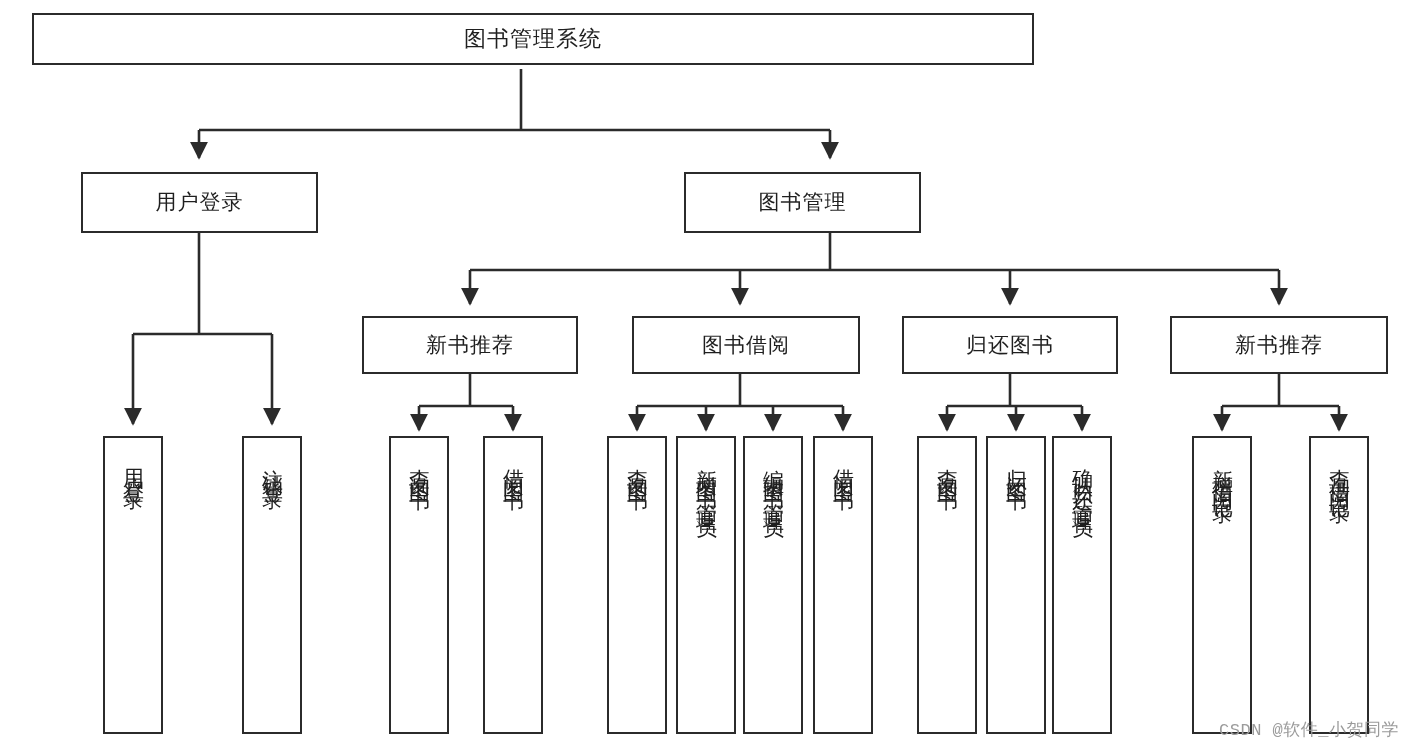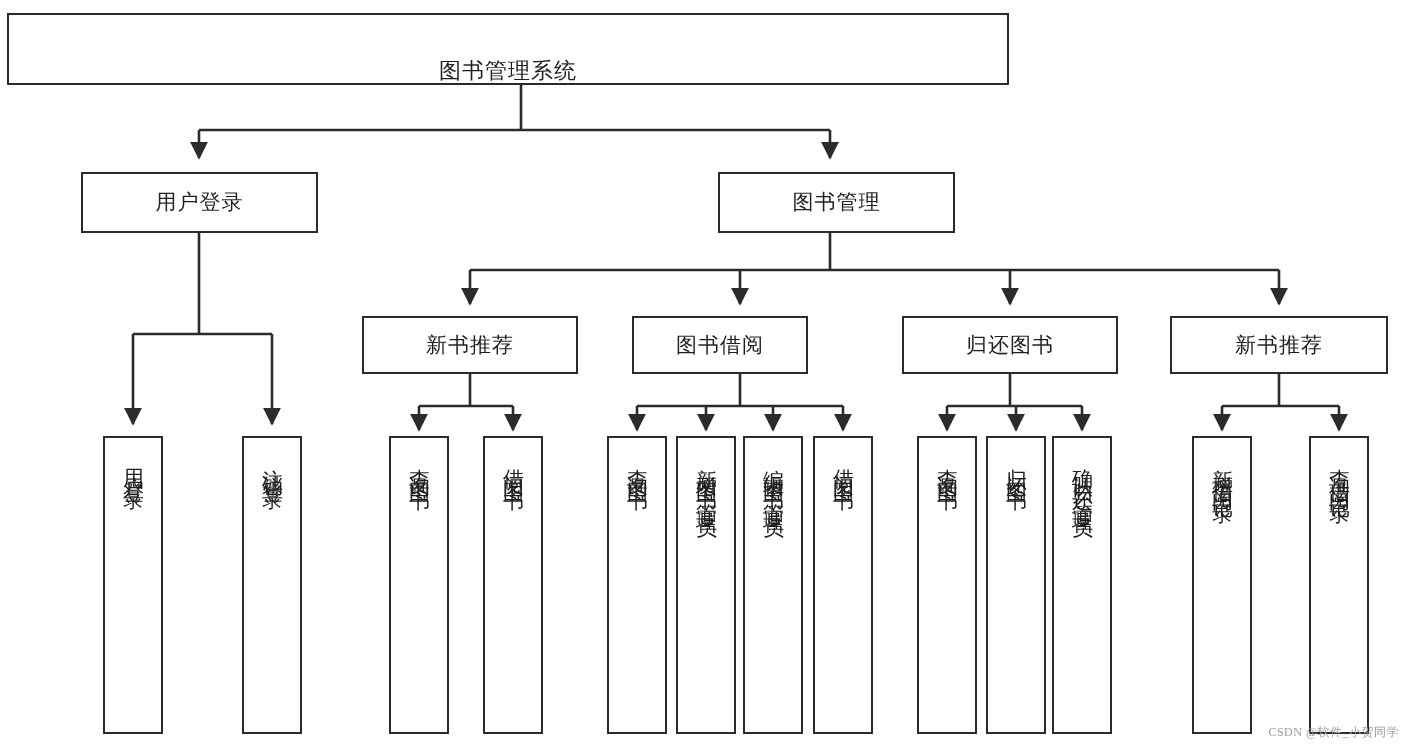--- a/index.html
+++ b/index.html
@@ -47,25 +47,25 @@
     letter-spacing:7px;
     line-height:1;
     white-space:nowrap;
     display:block;
   }
   .node.root .label{ font-size:22px; }
   .watermark{
     position:absolute;
     right:6px;
     bottom:6px;
-    font-size:12px;
+    font-size:17px;
     color:#9b9b9b;
     letter-spacing:0.5px;
     white-space:nowrap;
-    font-family:Liberation Serif, serif;
+    font-family:Liberation Mono, monospace;
   }
 </style>
 </head>
 <body>
 
 <div id="canvas">
 
   <svg class="wires" viewBox="0 0 1405 747">
     <defs>
       <marker id="arrow" viewBox="0 0 10 10" refX="9" refY="5" markerWidth="7" markerHeight="7" orient="auto-start-reverse">
@@ -109,35 +109,35 @@
       <path d="M 1016 406 L 1016 430" marker-end="url(#arrow)"></path>
       <path d="M 1082 406 L 1082 430" marker-end="url(#arrow)"></path>
 
       <path d="M 1279 374 L 1279 406"></path>
       <path d="M 1222 406 L 1339 406"></path>
       <path d="M 1222 406 L 1222 430" marker-end="url(#arrow)"></path>
       <path d="M 1339 406 L 1339 430" marker-end="url(#arrow)"></path>
     </g>
   </svg>
 
-  <div class="node root" style="left:7px; top:13px; width:1002px; height:72px;align-items:flex-end;">
+  <div class="node root" style="left:32px; top:13px; width:1002px; height:52px;">
     <span class="label">图书管理系统</span>
   </div>
 
   <div class="node" style="left:81px; top:172px; width:237px; height:61px;">
     <span class="label">用户登录</span>
   </div>
-  <div class="node" style="left:718px; top:172px; width:237px; height:61px;">
+  <div class="node" style="left:684px; top:172px; width:237px; height:61px;">
     <span class="label">图书管理</span>
   </div>
 
   <div class="node" style="left:362px; top:316px; width:216px; height:58px;">
     <span class="label">新书推荐</span>
   </div>
-  <div class="node" style="left:632px; top:316px; width:176px; height:58px;">
+  <div class="node" style="left:632px; top:316px; width:228px; height:58px;">
     <span class="label">图书借阅</span>
   </div>
   <div class="node" style="left:902px; top:316px; width:216px; height:58px;">
     <span class="label">归还图书</span>
   </div>
   <div class="node" style="left:1170px; top:316px; width:218px; height:58px;">
     <span class="label">新书推荐</span>
   </div>
 
   <div class="node vertical" style="left:103px; top:436px; width:60px; height:298px;">

